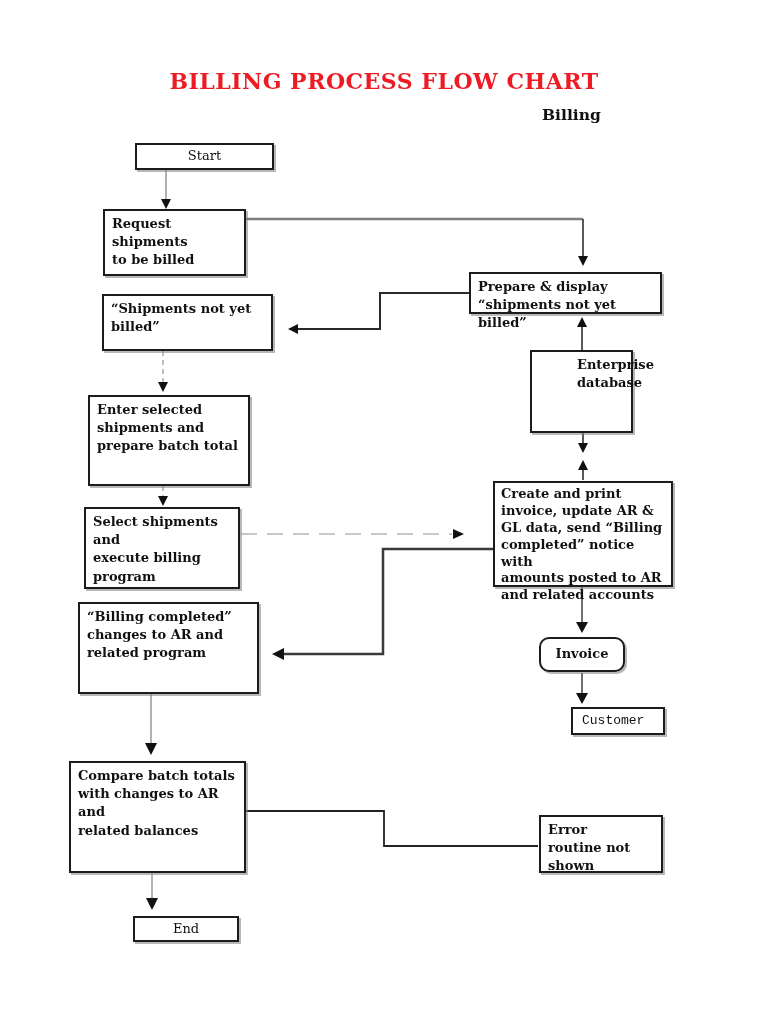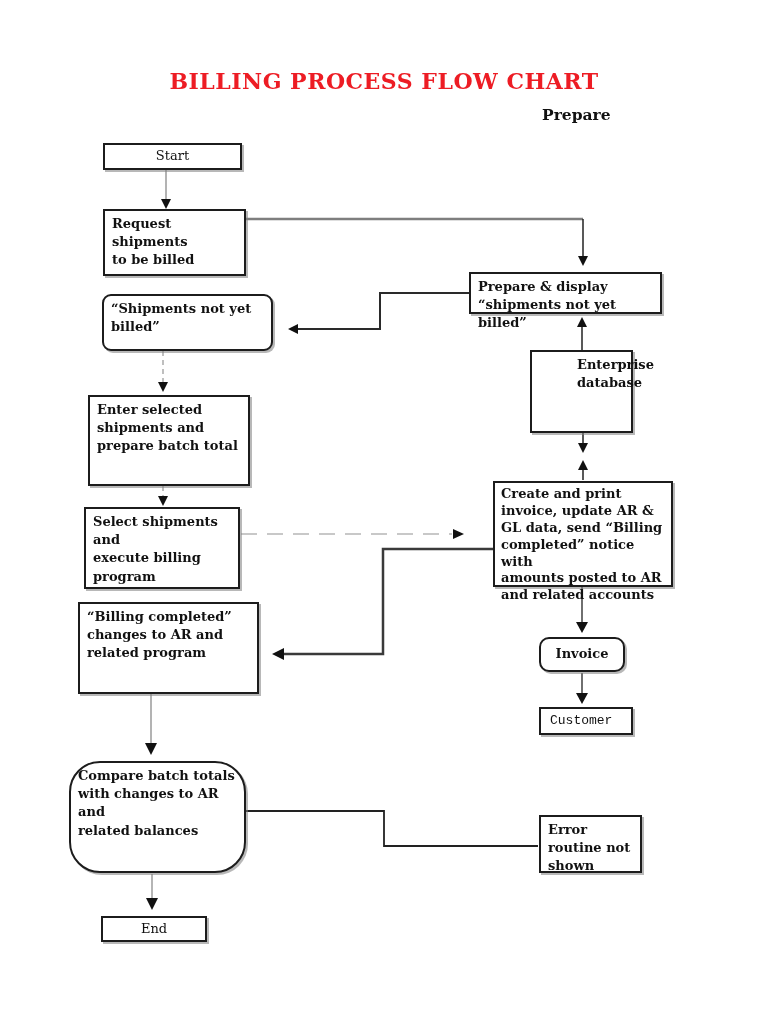--- a/index.html
+++ b/index.html
@@ -39,34 +39,34 @@
     background: #ffffff;
     border: 2px solid #1c1c1c;
     box-shadow: 2px 2px 0 rgba(125,125,125,0.55);
     font-size: 13px;
     font-weight: bold;
     line-height: 1.4;
     padding: 4px 7px;
     white-space: pre-line;
     color: #111111;
   }
-  .box.plain  { font-weight: normal; }
+  .box.plain  { font-weight: normal; margin-left: 32px; }
   .box.center { display: flex; align-items: center; justify-content: center; padding: 0; text-align: center; }
   .box.hcenter { text-align: center; padding-left: 45px; }
   .box.tight  { line-height: 1.3; padding: 3px 6px; }
   .box.vcenter-left { display: flex; align-items: center; padding: 0 0 0 9px; font-family: Liberation Mono, monospace; }
 </style>
 </head>
 <body>
 
 <div id="page">
 
   <div id="title">BILLING PROCESS FLOW CHART</div>
 
-  <div id="col-header-right" class="col-header">Prepare</div>
+  <div id="col-header-right" class="col-header">Billing</div>
 
   <svg class="connectors" width="768" height="1024" viewBox="0 0 768 1024">
 
     <g>
       <line x1="166" y1="170" x2="166" y2="200" stroke="#9a9a9a" stroke-width="1.5"></line>
       <polygon points="161,199 171,199 166,209" fill="#111"></polygon>
     </g>
 
     <g>
       <line x1="246" y1="219" x2="583" y2="219" stroke="#7e7e7e" stroke-width="2.5"></line>
@@ -134,36 +134,36 @@
       <line x1="582" y1="673" x2="582" y2="694" stroke="#222" stroke-width="1.3"></line>
       <polygon points="576,693 588,693 582,704" fill="#111"></polygon>
     </g>
   </svg>
 
   <div class="box plain center" style="left:103px; top:143px; width:139px; height:27px;">Start</div>
 
   <div class="box" style="left:103px; top:209px; width:143px; height:67px;">Request shipments
 to be billed</div>
 
-  <div class="box" style="left:102px; top:294px; width:171px; height:57px;border-radius:9px;">“Shipments not yet
+  <div class="box" style="left:102px; top:294px; width:171px; height:57px;">“Shipments not yet
 billed”</div>
 
   <div class="box" style="left:88px; top:395px; width:162px; height:91px;">Enter selected
 shipments and
 prepare batch total</div>
 
   <div class="box" style="left:84px; top:507px; width:156px; height:82px;">Select shipments and
 execute billing
 program</div>
 
   <div class="box" style="left:78px; top:602px; width:181px; height:92px;">“Billing completed”
 changes to AR and
 related program</div>
 
-  <div class="box" style="left:69px; top:761px; width:177px; height:112px;border-radius:31px;">Compare batch totals
+  <div class="box" style="left:69px; top:761px; width:177px; height:112px;">Compare batch totals
 with changes to AR and
 related balances</div>
 
   <div class="box plain center" style="left:101px; top:916px; width:106px; height:26px;">End</div>
 
   <div class="box" style="left:469px; top:272px; width:193px; height:42px;">Prepare &amp; display
 “shipments not yet billed”</div>
 
   <div class="box hcenter" style="left:530px; top:350px; width:103px; height:83px;">Enterprise
 database</div>
@@ -172,17 +172,17 @@
 invoice, update AR &amp;
 GL data, send “Billing
 completed” notice with
 amounts posted to AR
 and related accounts</div>
 
   <div class="box center" style="left:539px; top:637px; width:86px; height:35px;border-radius:10px;">Invoice</div>
 
   <div class="box plain vcenter-left" style="left:539px; top:707px; width:94px; height:28px;">Customer</div>
 
-  <div class="box" style="left:539px; top:815px; width:103px; height:58px;">Error
+  <div class="box" style="left:539px; top:815px; width:124px; height:58px;">Error
 routine not
 shown</div>
 
 </div>
 
 </body></html>

